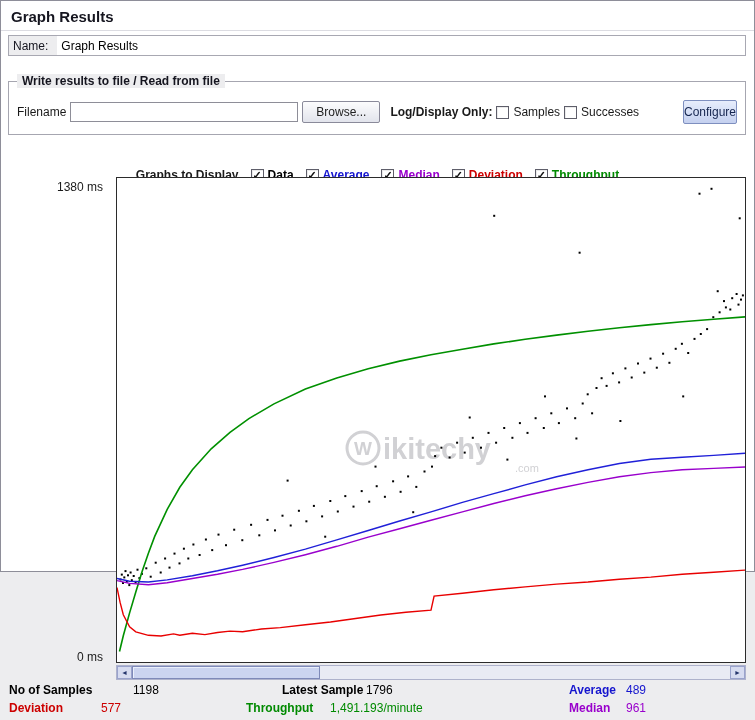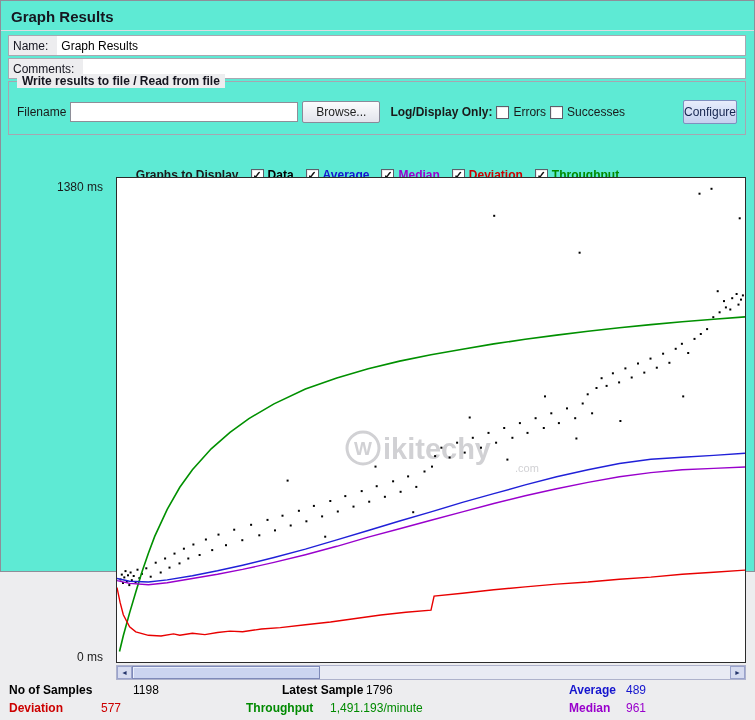--- a/index.html
+++ b/index.html
@@ -3,21 +3,21 @@
 <meta charset="utf-8">
 <style>
   * { box-sizing: border-box; }
   html,body { margin:0; padding:0; }
   body {
     width:755px; height:720px; overflow:hidden;
     font-family:"Liberation Sans", sans-serif; font-size:12px; color:#1a1a1a;
     background:#EDEDEF;
   }
   #app { position:absolute; left:0; top:0; width:755px; height:572px;
-         background:#5eead4; border:1px solid #8E8E99; }
+         background:#ffffff; border:1px solid #8E8E99; }
 
   .title-bar { position:absolute; left:0; top:0; right:0; height:30px;
                border-bottom:1px solid #DCDCE2; }
   .title-bar .t { position:absolute; left:10px; top:7px; font-size:15px;
                   font-weight:bold; color:#15151f; }
 
   .field-row { position:absolute; left:7px; right:8px; height:21px;
                border:1px solid #A8A8B2; background:#fff;
                display:flex; align-items:stretch; }
   .field-row .flabel { background:#EDEDEF; padding:3px 9px 0 4px; color:#15151f;
@@ -84,35 +84,31 @@
 
   <div class="title-bar">
     <div class="t">Graph Results</div>
   </div>
 
   <div class="field-row" style="top:34px">
     <span class="flabel">Name:</span>
     <input value="Graph Results" style="">
   </div>
 
-  <div class="field-row" style="top:57px">
-    <span class="flabel">Comments:</span>
-    <input value="" style="">
-  </div>
 
   <div class="groupbox">
     <div class="legend">Write results to file / Read from file</div>
     <div class="grow">
       <span>Filename</span>
       <input class="txt" value="" style="">
       <button class="btn">Browse...</button>
       <span class="bold" style="margin-left:6px">Log/Display Only:</span>
       <span class="cb">
         <span class="box"></span>
-        <span class="cb-label">Errors</span>
+        <span class="cb-label">Samples</span>
       </span>
       <span class="cb">
         <span class="box"></span>
         <span class="cb-label">Successes</span>
       </span>
       <span style="flex:1"></span>
       <button class="btn primary">Configure</button>
     </div>
   </div>
 

